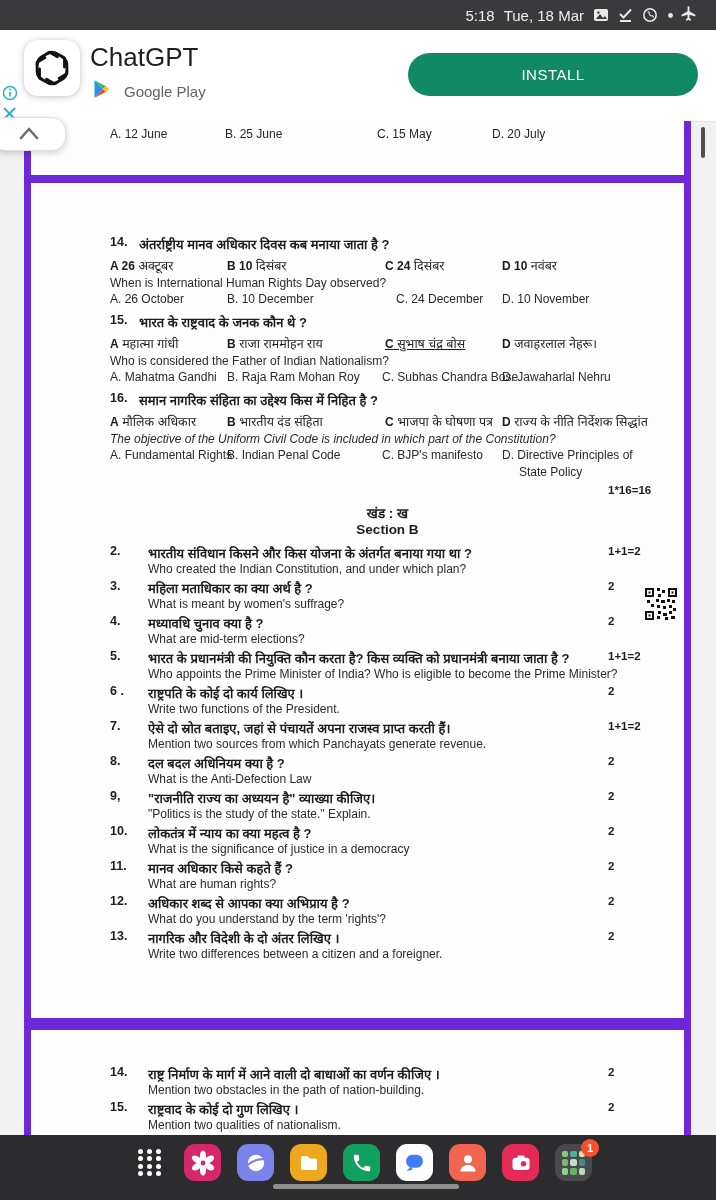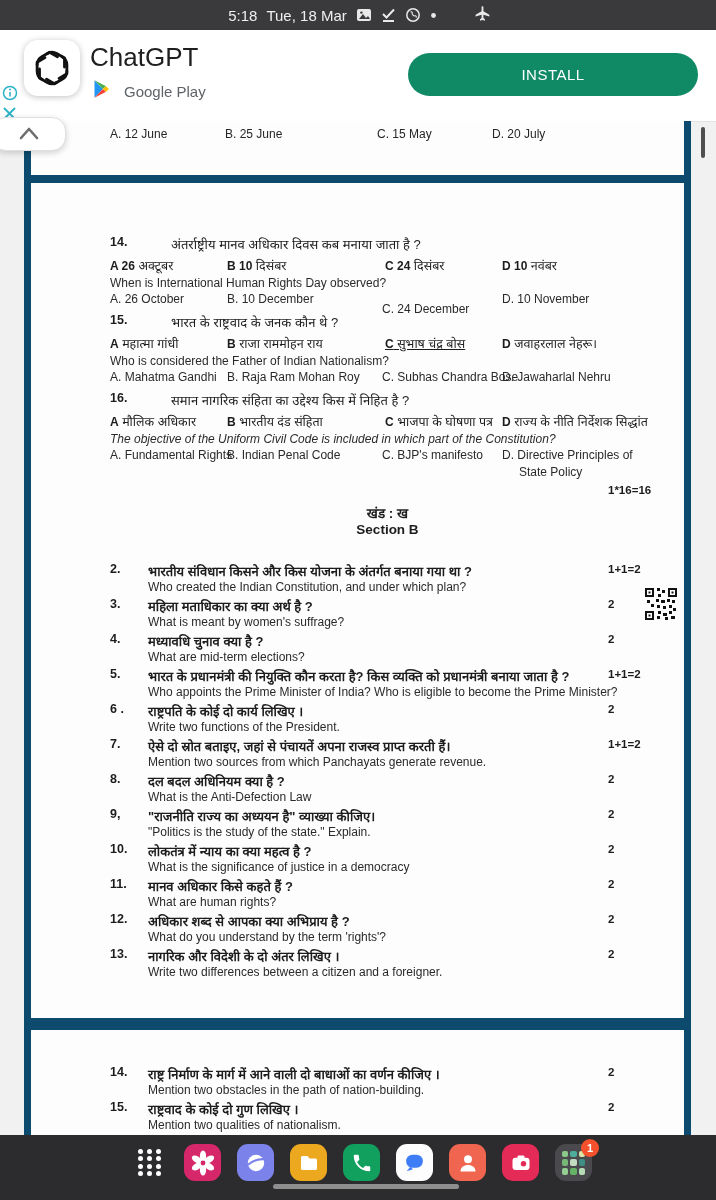--- a/index.html
+++ b/index.html
@@ -1,70 +1,70 @@
 <!DOCTYPE html>
 <html><head>
 <meta charset="utf-8">
 <style>
   html,body{margin:0;padding:0;}
   .screen{position:relative;width:716px;height:1200px;background:#f1f1f1;overflow:hidden;
           font-family:"Liberation Sans",sans-serif;}
 
   
   .statusbar{position:absolute;left:0;top:0;width:716px;height:30px;background:#3a3a3c;
-             display:flex;align-items:center;justify-content:center;color:#efefef;gap:31px;}
+             display:flex;align-items:center;justify-content:flex-end;color:#efefef;}
   .sb-left{display:flex;align-items:center;gap:9px;padding-left:22px;font-size:15px;}
   .sb-right{display:flex;align-items:center;gap:6px;padding-right:12px;font-size:15px;flex-direction:column;}
   .sb-ico{display:flex;align-items:center;}
 
   
   .banner{position:absolute;left:0;top:30px;width:716px;height:91px;background:#ffffff;
           border-bottom:1px solid #e3e3e3;}
   .edge-ico{position:absolute;left:2px;color:#2eb4c8;}
   .logo-card{position:absolute;left:24px;top:10px;width:56px;height:56px;background:#fff;
              border-radius:14px;box-shadow:0 1px 6px rgba(0,0,0,.25);display:flex;
              align-items:center;justify-content:center;}
   .app-title{position:absolute;left:90px;top:12px;font-size:26px;color:#1f1f1f;font-weight:500;}
   .store-row{position:absolute;left:92px;top:48px;display:flex;align-items:center;gap:12px;}
   .store-label{font-size:15px;color:#5f6368;}
   .install-btn{position:absolute;left:408px;top:23px;width:290px;height:43px;background:#0f8a65;
                border:none;border-radius:22px;color:#fff;font-size:15px;letter-spacing:.5px;
                font-family:"Liberation Sans",sans-serif;}
 
   
-  .viewer{position:absolute;left:24px;top:121px;width:667px;height:1014px;background:#0c4a6e;
+  .viewer{position:absolute;left:24px;top:121px;width:667px;height:1014px;background:#6d28d9;
           padding:0 7px;box-sizing:border-box;display:flex;flex-direction:column;}
   .page{background:#fdfdfd;width:100%;position:relative;color:#1c1c1c;}
   .page1{height:55px;}
   .gap1{height:8px;}
   .page2{height:844px;padding-top:52px;box-sizing:border-box;}
   .gap2{height:12px;}
   .page3{flex:1;padding-top:35px;box-sizing:border-box;}
 
   .optrow{position:relative;height:17px;font-size:12px;color:#262626;}
   .optrow span{position:absolute;top:0;white-space:nowrap;}
   .p1row{margin-top:6px;}
 
   .mcq{margin-bottom:4px;}
   .mcq .l-hq{position:relative;height:22px;}
   .mcq .l-hq .num{position:absolute;left:79px;font-weight:bold;font-size:12.5px;}
-  .mcq .l-hq .hq{position:absolute;left:108px;font-weight:400;font-size:13px;white-space:nowrap;margin-left:32px;}
+  .mcq .l-hq .hq{position:absolute;left:108px;font-weight:700;font-size:13px;white-space:nowrap;}
   .mcq .l-opts{position:relative;height:19px;font-size:12.5px;}
   .mcq .l-opts span{position:absolute;white-space:nowrap;}
   .mcq .l-opts b{font-size:12px;}
   .mcq .l-eng{position:relative;height:16px;}
   .mcq .l-eng span{position:absolute;left:79px;font-size:12px;color:#2a2a2a;white-space:nowrap;}
   .mcq .l-eopts{position:relative;height:17px;font-size:12px;color:#2a2a2a;}
   .mcq .l-eopts span{position:absolute;white-space:nowrap;}
   .mcq .l-extra{position:relative;height:15px;}
   .mcq .l-extra span{position:absolute;left:488px;font-size:12px;color:#2a2a2a;}
 
   .marks-total{position:relative;height:20px;}
   .marks-total span{position:absolute;left:577px;font-weight:bold;font-size:11.5px;}
-  .section-head{height:38px;margin-bottom:20px;text-align:center;transform:translateX(30px);}
+  .section-head{height:38px;margin-bottom:2px;text-align:center;transform:translateX(30px);}
   .sec-hi{font-weight:bold;font-size:13.5px;height:18px;}
   .sec-en{font-weight:bold;font-size:13.5px;height:20px;}
 
   .sq{position:relative;height:35px;}
   .sq .num{position:absolute;left:79px;top:0;font-weight:bold;font-size:12.5px;}
   .sq .hq{position:absolute;left:117px;top:0;font-weight:600;font-size:13px;white-space:nowrap;}
   .sq .eq{position:absolute;left:117px;top:18px;font-size:12px;color:#2a2a2a;white-space:nowrap;}
   .sq .mk{position:absolute;left:577px;top:1px;font-weight:bold;font-size:11.5px;}
 
   .qr{position:absolute;left:614px;top:404px;}
@@ -223,21 +223,21 @@
               <span style="left: 196px;"><b>B 10</b> दिसंबर</span>
               <span style="left: 354px;"><b>C 24</b> दिसंबर</span>
               <span style="left: 471px;"><b>D 10</b> नवंबर</span>
             </div>
             <div class="l-eng">
               <span style="left: 79px;">When is International Human Rights Day observed?</span>
             </div>
             <div class="l-eopts">
               <span style="left: 79px;">A. 26 October</span>
               <span style="left: 196px;">B. 10 December</span>
-              <span style="left: 351px; margin-top: 10px;">C. 24 December</span>
+              <span style="left: 365px;">C. 24 December</span>
               <span style="left: 471px;">D. 10 November</span>
             </div>
           </div>
           <div class="mcq">
             <div class="l-hq">
               <span class="num">15.</span>
               <span class="hq">भारत के राष्ट्रवाद के जनक कौन थे ?</span>
             </div>
             <div class="l-opts">
               <span style="left: 79px;"><b>A</b> महात्मा गांधी</span>

